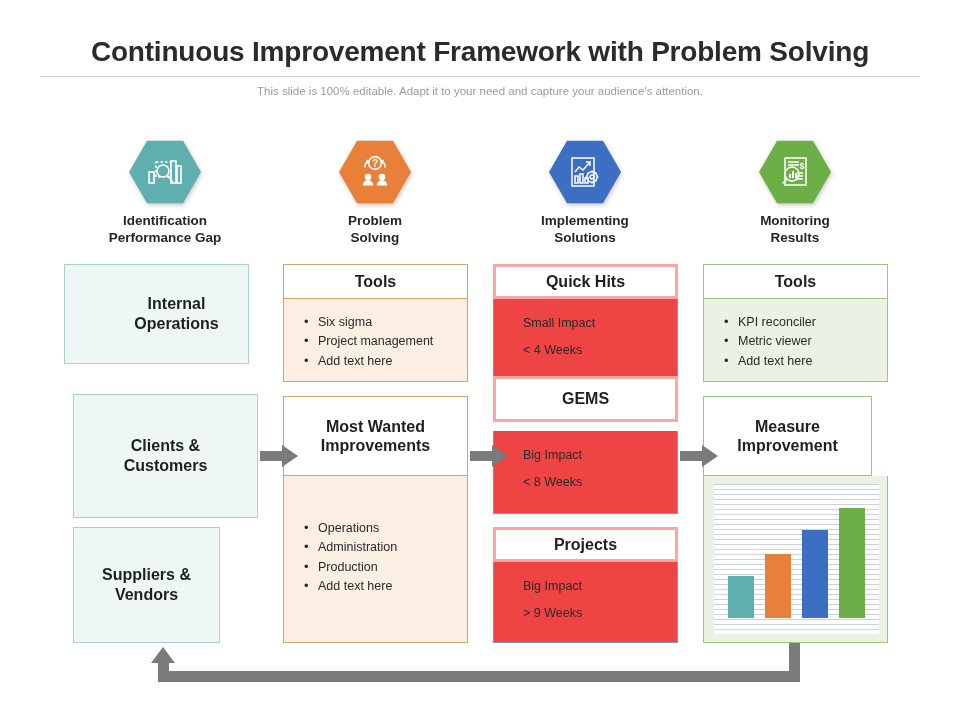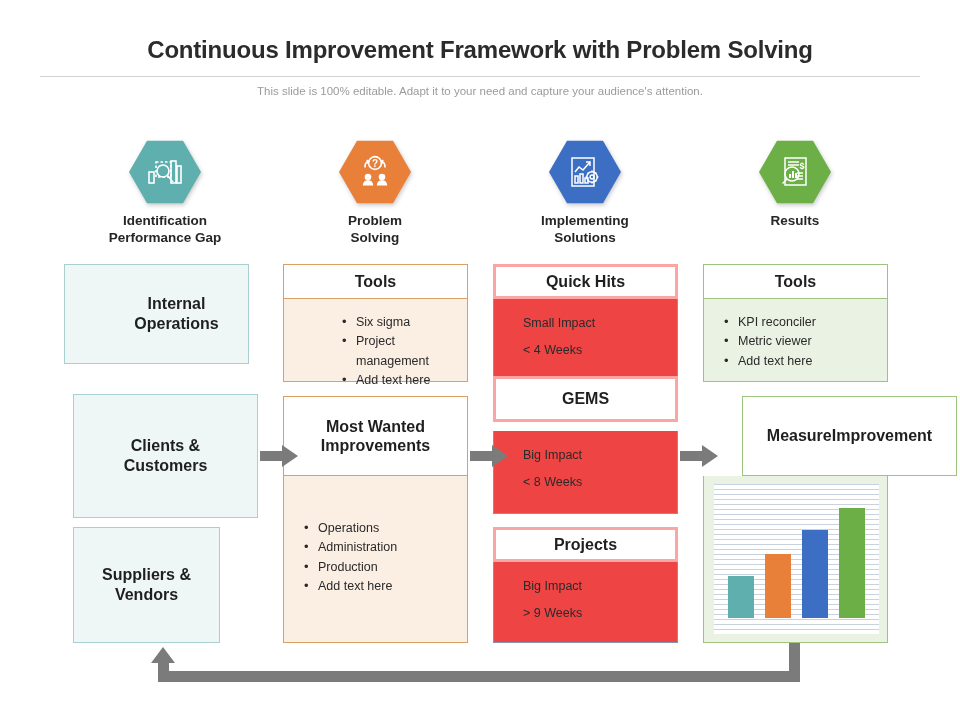--- a/index.html
+++ b/index.html
@@ -14,21 +14,21 @@
     font-family: "Liberation Sans", sans-serif;
     overflow: hidden;
   }
 
   
   #slide-title {
     position: absolute;
     left: 0; top: 36px;
     width: 960px;
     text-align: center;
-    font-size: 24px;
+    font-size: 28px;
     font-weight: bold;
     color: #2b2b2b;
     letter-spacing: -0.2px;
     white-space: nowrap;
   }
   #title-rule {
     position: absolute;
     left: 40px; top: 76px;
     width: 880px; height: 1px;
     background: #d2d2d2;
@@ -323,20 +323,21 @@
             <circle cx="14" cy="19" r="7"></circle>
             <rect x="11" y="19" width="2" height="4" fill="#ffffff" stroke="none"></rect>
             <rect x="14" y="16" width="2" height="7" fill="#ffffff" stroke="none"></rect>
             <rect x="17" y="18" width="2" height="5" fill="#ffffff" stroke="none"></rect>
             <line x1="9" y1="24" x2="4.5" y2="28.5"></line>
           </svg>
         </span>
       </div>
     </div>
     <div class="step-label">
+      <div>Monitoring</div>
       <div>Results</div>
     </div>
   </div>
 
   <div class="box panel-teal" style="left:64px; top:264px; width:185px; height:100px;padding-left:40px;">
     <div>
       <div>Internal</div>
       <div>Operations</div>
     </div>
   </div>
@@ -349,21 +350,21 @@
   </div>
 
   <div class="box panel-teal" style="left:73px; top:527px; width:147px; height:116px;align-items:center;">
     <div>
       <div>Suppliers &amp;</div>
       <div>Vendors</div>
     </div>
   </div>
 
   <div class="box-title hd-orange" style="left:283px; top:264px; width:185px; height:35px;">Tools</div>
-  <div class="box-body bd-orange" style="left:283px; top:299px; width:185px; height:83px; padding-top:14px;padding-left:38px;">
+  <div class="box-body bd-orange" style="left:283px; top:299px; width:185px; height:83px; padding-top:14px;">
     <ul class="bullets">
       <li>Six sigma</li>
       <li>Project management</li>
       <li>Add text here</li>
     </ul>
   </div>
 
   <div class="box-title hd-orange" style="left:283px; top:396px; width:185px; height:80px; flex-direction:column;">
     <div>Most Wanted</div>
     <div>Improvements</div>
@@ -403,21 +404,21 @@
 
   <div class="box-title hd-green" style="left:703px; top:264px; width:185px; height:35px;">Tools</div>
   <div class="box-body bd-green" style="left:703px; top:299px; width:185px; height:83px; padding-top:14px;">
     <ul class="bullets">
       <li>KPI reconciler</li>
       <li>Metric viewer</li>
       <li>Add text here</li>
     </ul>
   </div>
 
-  <div class="box-title hd-green" style="left:742px; top:396px; width:215px; height:80px; flex-direction:row;">
+  <div class="box-title hd-green" style="left:703px; top:396px; width:169px; height:80px; flex-direction:column;">
     <div>Measure</div>
     <div>Improvement</div>
   </div>
   <div class="box-body bd-green" style="left:703px; top:476px; width:185px; height:167px;">
     <div id="chart-area" style="left:10px; top:8px; width:165px; height:150px;">
       <div id="chart-grid"></div>
       <div id="chart-bars">
         <div class="cbar" style="height:42px;  background:#5FAFAE;"></div>
         <div class="cbar" style="height:64px;  background:#E8803A;"></div>
         <div class="cbar" style="height:88px;  background:#3C6FC4;"></div>

